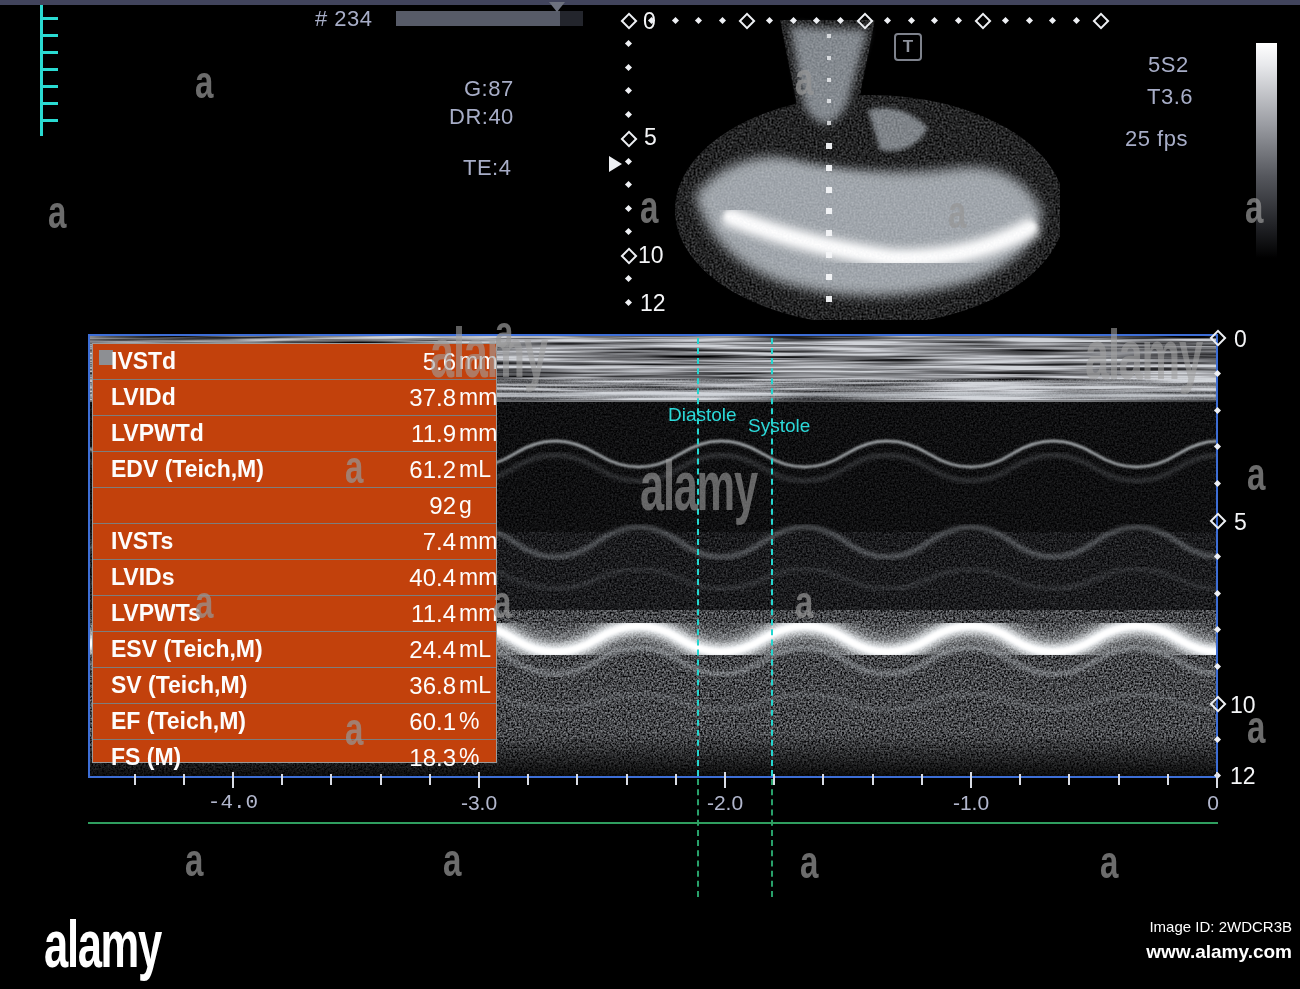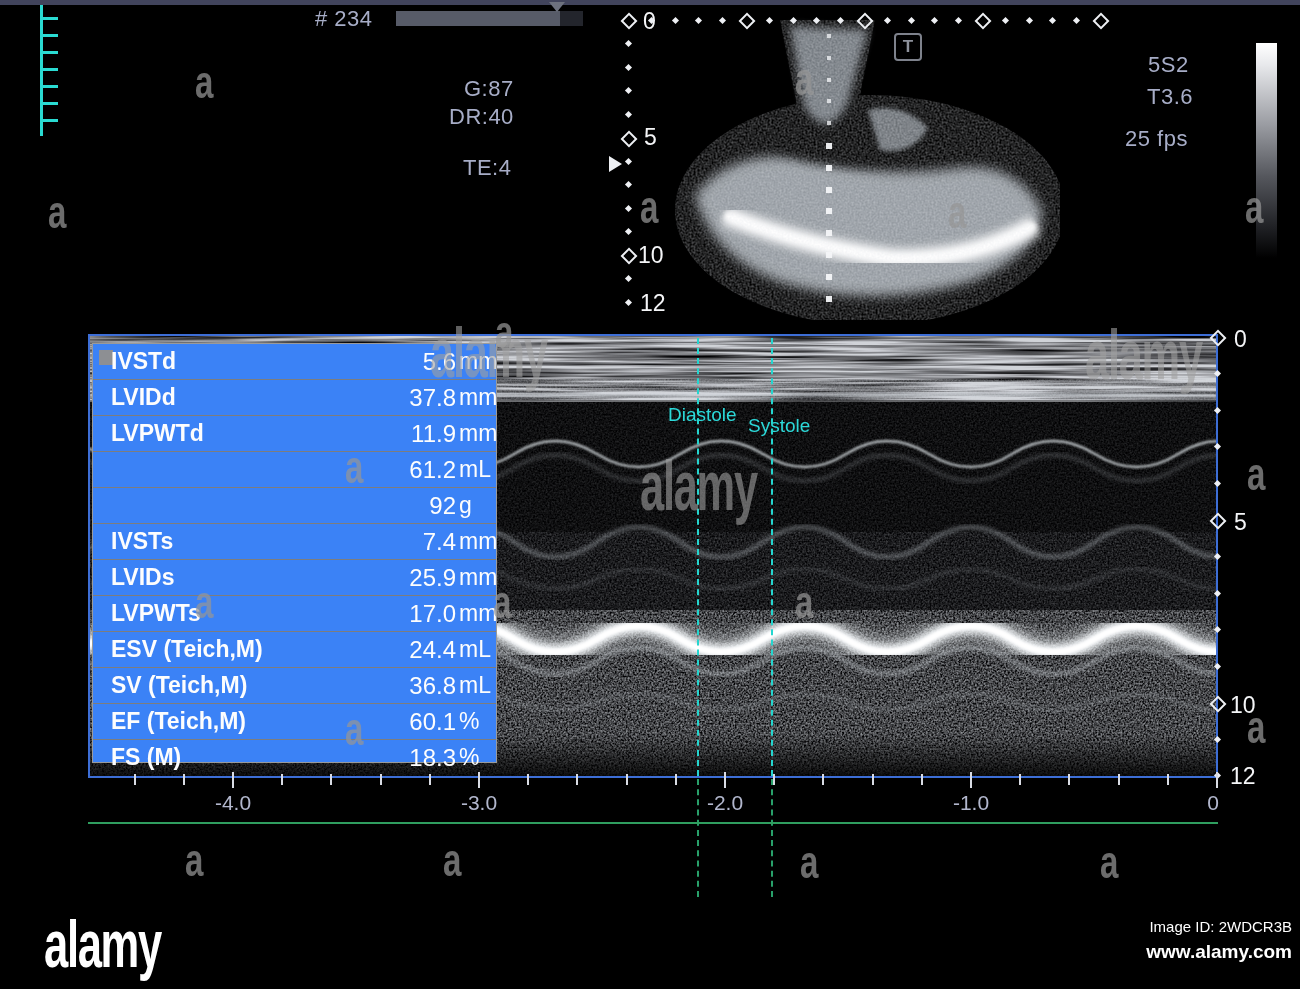--- a/index.html
+++ b/index.html
@@ -13,21 +13,21 @@
   .cinebar{left:396px;top:11px;width:164px;height:15px;background:#575b68;}
   .cinebar-ext{left:560px;top:11px;width:23px;height:15px;background:#23252c;}
   .cinetri{left:549px;top:2px;width:0;height:0;border-left:8px solid transparent;
            border-right:8px solid transparent;border-top:10px solid #6d717e;}
   
   .graybar{left:1256px;top:43px;width:21px;height:215px;
            background:linear-gradient(#ffffff,#e8e9ec 10%,#9a9ca2 38%,#55575d 62%,#1f2024 86%,#000);}
   
   .mbox{left:88px;top:334px;width:1126px;height:440px;border:2px solid #3d6ed6;background:#010103;}
   
-  .mtable{left:92px;top:343px;width:405px;height:420px;background:#3b82f6;border:1px solid #9a9a9a;box-sizing:border-box;}
+  .mtable{left:92px;top:343px;width:405px;height:420px;background:#c2410c;border:1px solid #9a9a9a;box-sizing:border-box;}
   .thandle{left:6px;top:6px;width:14px;height:15px;background:#8d8f93;}
   .trow{position:relative;height:35px;line-height:35px;border-bottom:1px solid #7d7d7d;}
   .trow:last-child{border-bottom:none;}
   .tlbl{position:absolute;left:18px;font-weight:bold;font-size:23px;color:#fdfdfd;}
   .tval{position:absolute;right:40px;font-weight:normal;font-size:24px;color:#fdfdfd;}
   .tunit{position:absolute;left:366px;font-weight:normal;font-size:23px;color:#fdfdfd;}
   
   .dline{width:0;border-left:2px dashed #25d6cf;}
   .dline-low{width:0;border-left:2px dashed #28a06a;}
   .phase{color:#2cd9d9;font-size:19px;}
@@ -174,40 +174,41 @@
         <span class="tlbl">LVIDd</span>
         <span class="tval">37.8</span>
         <span class="tunit">mm</span>
       </div>
     <div class="trow">
         <span class="tlbl">LVPWTd</span>
         <span class="tval">11.9</span>
         <span class="tunit">mm</span>
       </div>
     <div class="trow">
+        <span class="tlbl">EDV (Teich,M)</span>
         <span class="tval">61.2</span>
         <span class="tunit">mL</span>
       </div>
     <div class="trow">
         <span class="tval">92</span>
         <span class="tunit">g</span>
       </div>
     <div class="trow">
         <span class="tlbl">IVSTs</span>
         <span class="tval">7.4</span>
         <span class="tunit">mm</span>
       </div>
     <div class="trow">
         <span class="tlbl">LVIDs</span>
-        <span class="tval">25.9</span>
+        <span class="tval">40.4</span>
         <span class="tunit">mm</span>
       </div>
     <div class="trow">
         <span class="tlbl">LVPWTs</span>
-        <span class="tval">17.0</span>
+        <span class="tval">11.4</span>
         <span class="tunit">mm</span>
       </div>
     <div class="trow">
         <span class="tlbl">ESV (Teich,M)</span>
         <span class="tval">24.4</span>
         <span class="tunit">mL</span>
       </div>
     <div class="trow">
         <span class="tlbl">SV (Teich,M)</span>
         <span class="tval">36.8</span>
@@ -228,21 +229,21 @@
   <div class="rlabel" style="left:643px;top:8px;">0</div>
   <div class="rlabel" style="left:644px;top:124px;">5</div>
   <div class="rlabel" style="left:638px;top:242px;">10</div>
   <div class="rlabel" style="left:640px;top:290px;">12</div>
 
   <div class="rlabel" style="left:1234px;top:326px;">0</div>
   <div class="rlabel" style="left:1234px;top:509px;">5</div>
   <div class="rlabel" style="left:1230px;top:692px;">10</div>
   <div class="rlabel" style="left:1230px;top:763px;">12</div>
 
-  <div class="tlabel" style="left:233px;top:791px;">-4.0</div>
+  <div class="tlabel" style="left:233px;top:791px;font-family:Liberation Mono, monospace;">-4.0</div>
   <div class="tlabel" style="left:479px;top:791px;">-3.0</div>
   <div class="tlabel" style="left:725px;top:791px;text-align:center;">-2.0</div>
   <div class="tlabel" style="left:971px;top:791px;">-1.0</div>
   <div class="tlabel" style="left:1213px;top:791px;">0</div>
 
   <div class="abs greenline"></div>
 
   <div class="abs alamy-logo">alamy</div>
   <div class="abs alamy-id">Image ID: 2WDCR3B</div>
   <div class="abs alamy-url">www.alamy.com</div>

